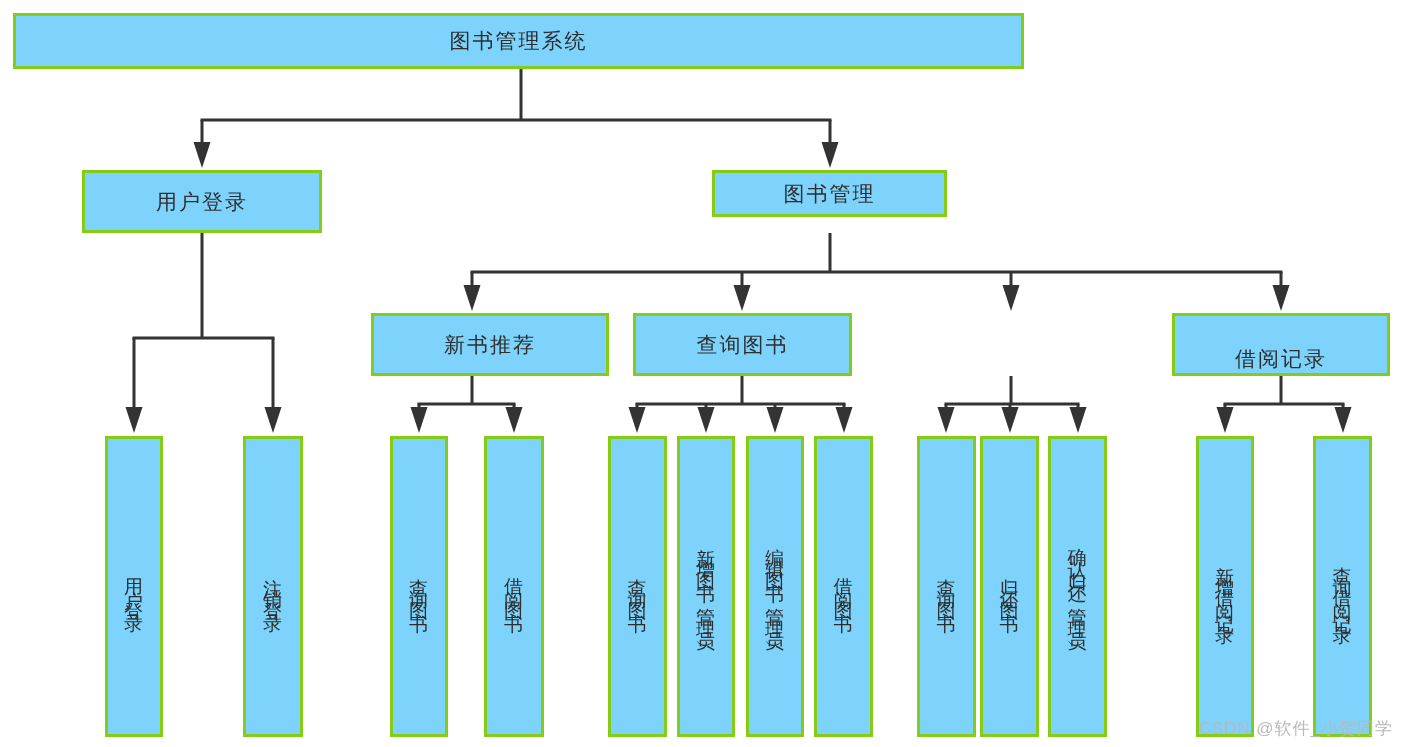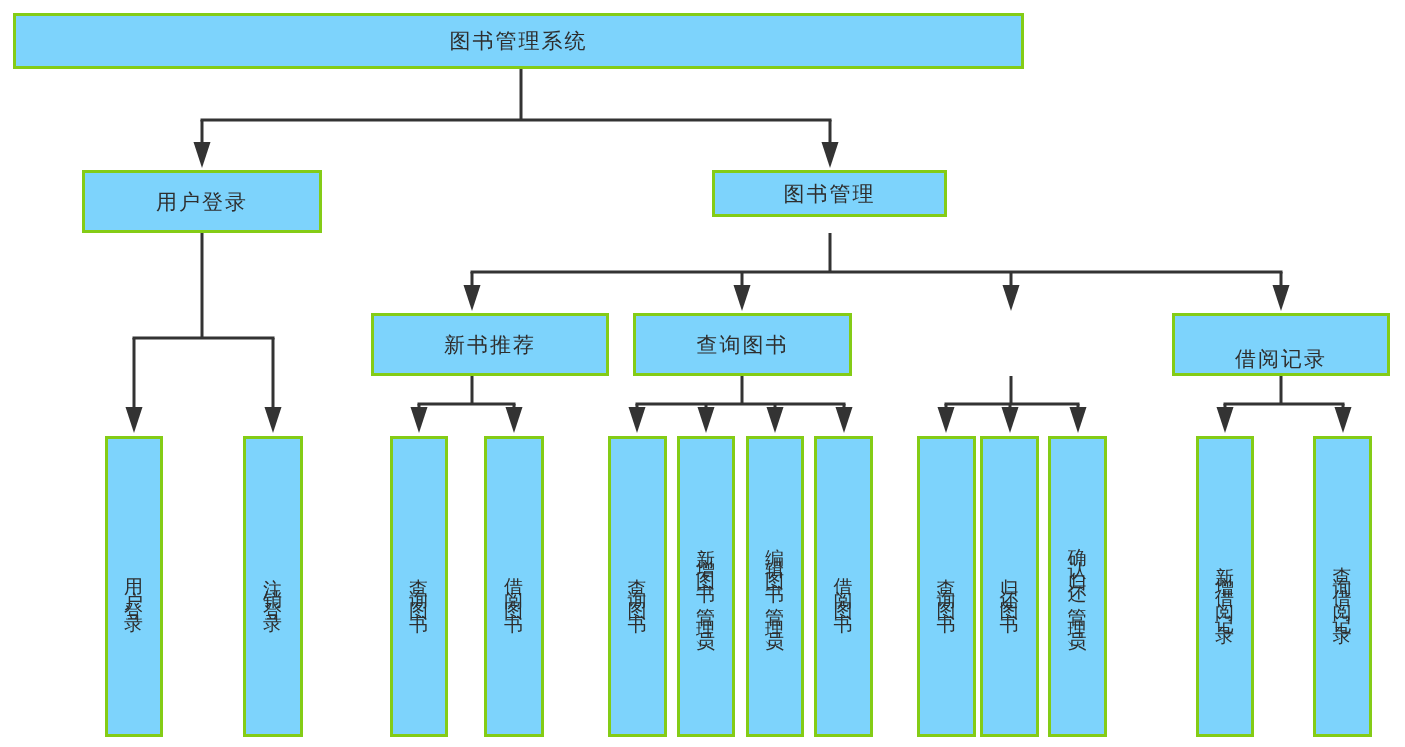--- a/index.html
+++ b/index.html
@@ -140,13 +140,14 @@
     <span>确认归还（管理员）</span>
   </div>
 
   <div class="box vbox" style="left:1196px;top:436px;width:58px;height:301px;">
     <span>新增借阅记录</span>
   </div>
   <div class="box vbox" style="left:1313px;top:436px;width:59px;height:301px;">
     <span>查询借阅记录</span>
   </div>
 
+  <div class="watermark">CSDN @软件_小贺同学</div>
 </div>
 
 </body></html>

